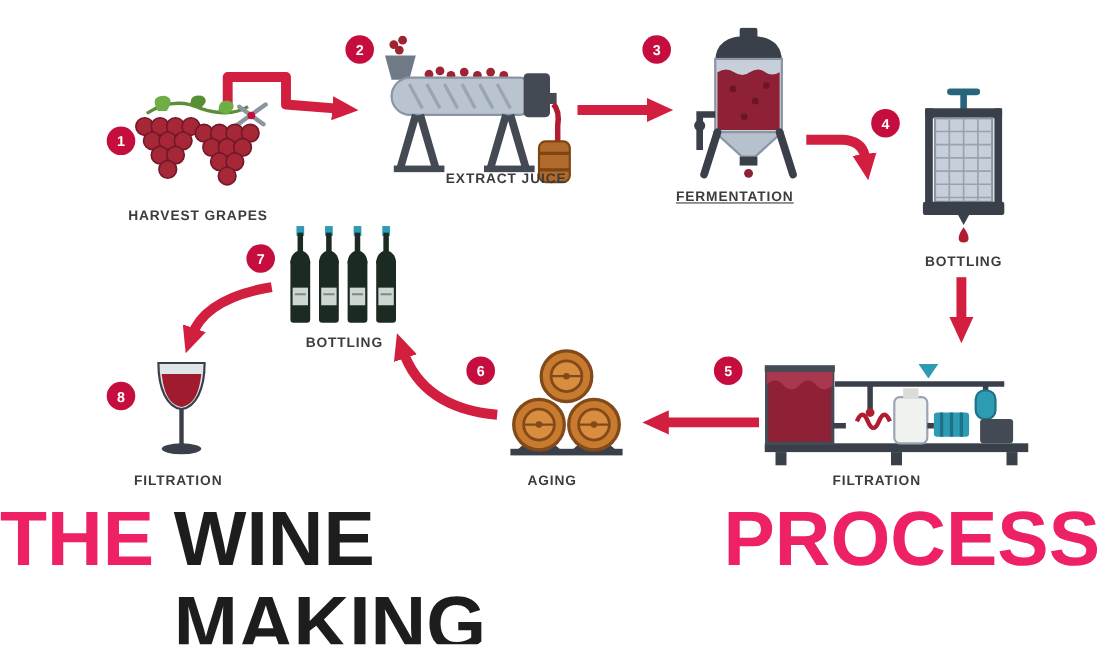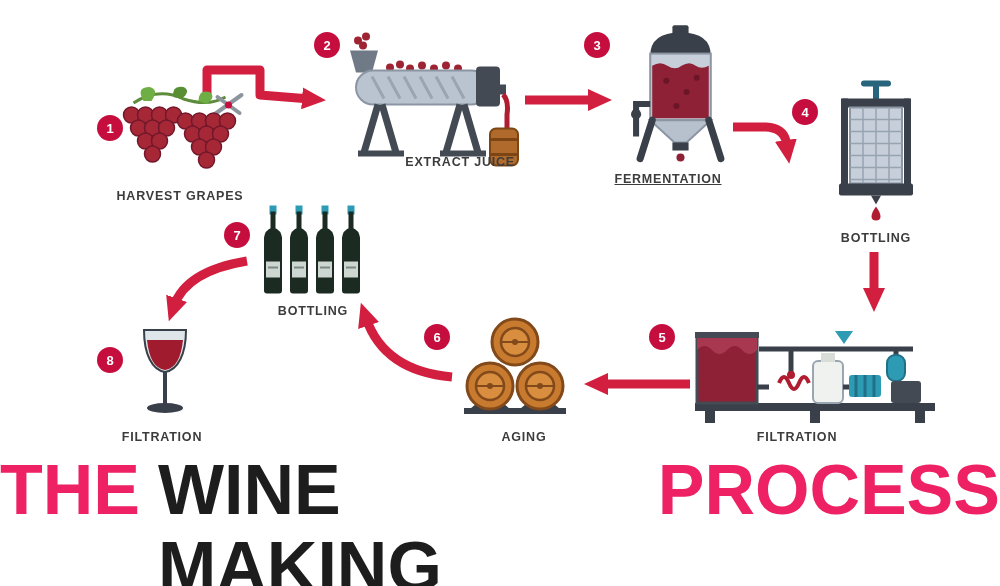--- a/index.html
+++ b/index.html
@@ -209,21 +209,21 @@
         <circle cx="28" cy="70" r="3" fill="#82491a"></circle>
       </g>
       <g>
         <circle cx="78" cy="70" r="23" fill="#c87a2e" stroke="#82491a" stroke-width="3"></circle>
         <circle cx="78" cy="70" r="14" fill="#d98e3f" stroke="#82491a" stroke-width="2.5"></circle>
         <line x1="64" y1="70" x2="92" y2="70" stroke="#82491a" stroke-width="2"></line>
         <circle cx="78" cy="70" r="3" fill="#82491a"></circle>
       </g>
     </svg>
   </div>
-  <div class="step-label" style="left:444px;top:430px;">AGING</div>
+  <div class="step-label" style="left:422px;top:430px;">AGING</div>
 
   <div class="badge" style="left:224px;top:222px;">7</div>
   <div class="icon" style="left:262px;top:205px;width:100px;height:93px;">
     <svg viewBox="0 0 100 92">
       <g>
         <g transform="translate(2,0)">
           <rect x="5.5" y="0" width="7" height="9" fill="#2e9bb5"></rect>
           <rect x="6.5" y="6" width="5" height="20" fill="#1c2b22"></rect>
           <path d="M0,34 Q0,24 9,22 Q18,24 18,34 Z" fill="#1c2b22"></path>
           <rect x="0" y="30" width="18" height="58" rx="3" fill="#1c2b22"></rect>

